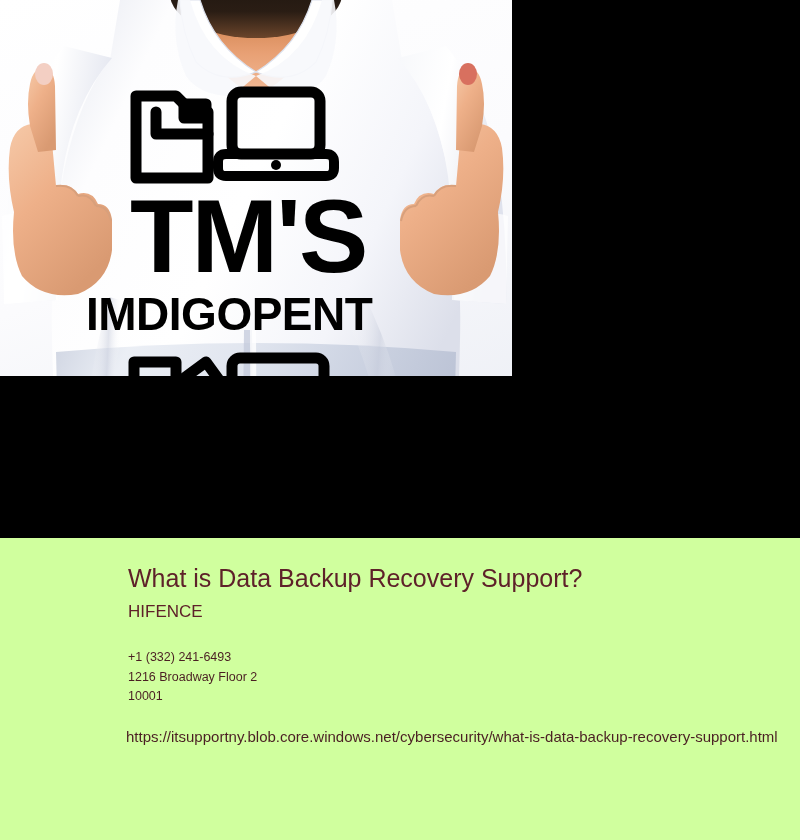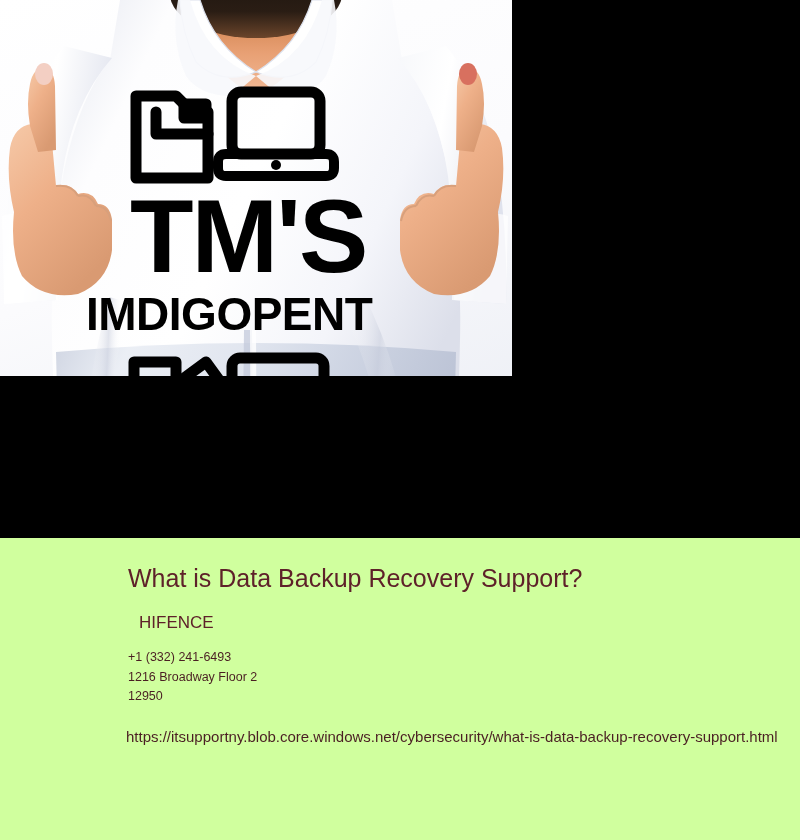--- a/index.html
+++ b/index.html
@@ -59,21 +59,21 @@
     line-height: 36px;
     letter-spacing: 0px;
     color: #5e2129;
     white-space: nowrap;
   }
 
   #brand-name {
     position: absolute;
     left: 128px;
     top: 64px;
-    margin: 11px;
+    margin: 0;
     font-family: "Liberation Sans", sans-serif;
     font-weight: 400;
     font-size: 17px;
     line-height: 20px;
     color: #5e2129;
     white-space: nowrap;
   }
 
   #contact-block {
     position: absolute;
@@ -238,17 +238,17 @@
 
 <div id="content-panel">
 
   <h1 id="page-title">What is Data Backup  Recovery Support?</h1>
 
   <div id="brand-name">HIFENCE</div>
 
   <div id="contact-block">
     <div class="contact-line">+1 (332) 241-6493</div>
     <div class="contact-line">1216 Broadway Floor 2</div>
-    <div class="contact-line">12950</div>
+    <div class="contact-line">10001</div>
   </div>
 
   <a id="source-url" href="#">https://itsupportny.blob.core.windows.net/cybersecurity/what-is-data-backup-recovery-support.html</a>
 </div>
 
 </body></html>

